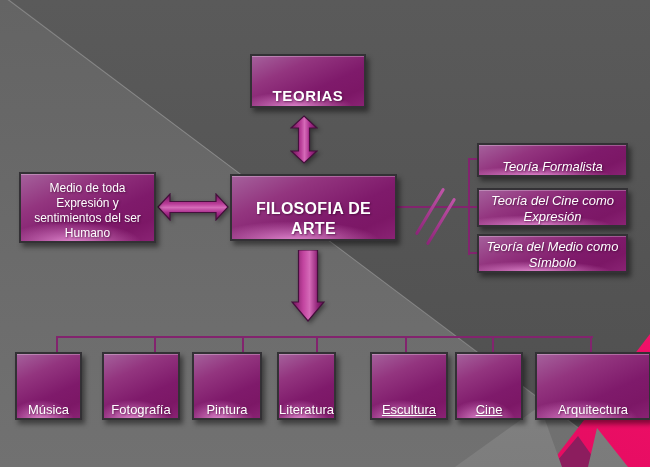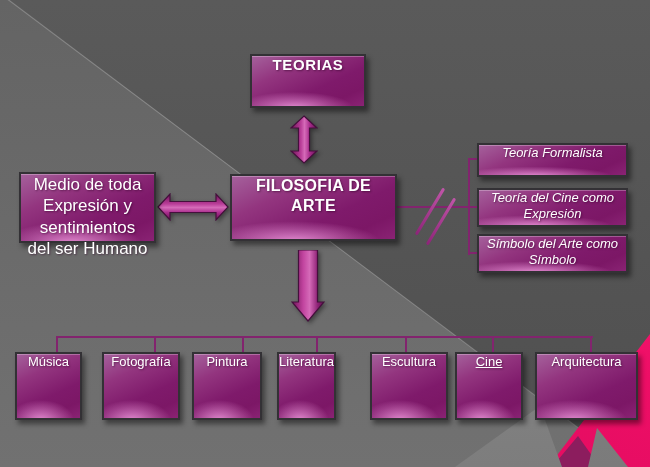--- a/index.html
+++ b/index.html
@@ -28,45 +28,45 @@
     clip-path:polygon(588px 467px,597px 428px,628px 467px);}
 
   
   .cline{position:absolute;background:#82246e;z-index:2;}
   .slash{position:absolute;width:54px;height:3px;border-radius:2px;z-index:2;
     background:linear-gradient(90deg,#8d2478,#c055a8);transform:rotate(-59deg);}
 
   .arrow{position:absolute;z-index:2;filter:drop-shadow(2px 2px 2px rgba(0,0,0,.4));}
 
   
-  .node{position:absolute;z-index:3;display:flex;align-items:flex-start;justify-content:center;
+  .node{position:absolute;z-index:3;display:flex;align-items:flex-end;justify-content:center;
     text-align:center;color:#fff;border:2px solid #333135;box-sizing:border-box;
     background:
       radial-gradient(85% 52% at 38% 104%, rgba(244,158,226,.85) 0%, rgba(244,158,226,0) 62%),
       linear-gradient(155deg,#a5619c 0%,#93357f 30%,#7f1a6b 62%,#7c1766 82%,#8a2374 100%);
     box-shadow:3px 4px 5px rgba(0,0,0,.45), inset 0 1px 0 rgba(255,255,255,.28);
     text-shadow:1px 1px 2px rgba(50,0,40,.55);}
   .node .lbl{display:block;padding:0 6px;line-height:1.25;}
 
   .n-teorias{left:250px;top:54px;width:116px;height:54px;font-size:15px;font-weight:600;letter-spacing:.6px;}
   .n-filosofia{left:230px;top:174px;width:167px;height:67px;font-size:16px;font-weight:700;letter-spacing:.3px;}
-  .n-medio{left:19px;top:172px;width:137px;height:71px;font-size:17px;}
+  .n-medio{left:19px;top:172px;width:137px;height:71px;font-size:12px;}
   .n-right{left:477px;width:151px;font-size:13px;font-style:italic;}
   .n-r1{top:143px;height:34px;}
   .n-r2{top:188px;height:39px;}
   .n-r3{top:234px;height:39px;}
   .n-bottom{top:352px;height:68px;font-size:13px;}
   .n-b0{left:15px;width:67px;}
   .n-b1{left:102px;width:78px;}
   .n-b1 .lbl{word-break:break-all;}
   .n-b2{left:192px;width:70px;}
   .n-b3{left:277px;width:59px;}
-  .n-b4{left:370px;width:78px;}
+  .n-b4{left:370px;width:78px;text-decoration:underline;}
   .n-b5{left:455px;width:68px;text-decoration:underline;}
-  .n-b6{left:535px;width:103px;}
+  .n-b6{left:535px;width:116px;}
 </style>
 </head>
 <body>
 
 <div id="stage">
 
   <div class="bg-base"></div>
   <div class="bg-facet"></div>
   <div class="bg-diagline"></div>
   <div class="corner-pink"></div>
@@ -142,21 +142,21 @@
     <span class="lbl">Medio de toda Expresión y sentimientos del ser Humano</span>
   </div>
 
   <div class="node n-right n-r1">
     <span class="lbl">Teoría Formalista</span>
   </div>
   <div class="node n-right n-r2">
     <span class="lbl">Teoría del Cine como Expresión</span>
   </div>
   <div class="node n-right n-r3">
-    <span class="lbl">Símbolo del Arte como Símbolo</span>
+    <span class="lbl">Teoría del Medio como Símbolo</span>
   </div>
 
   <div class="node n-bottom n-b0">
     <span class="lbl">Música</span>
   </div>
   <div class="node n-bottom n-b2">
     <span class="lbl">Pintura</span>
   </div>
   <div class="node n-bottom n-b1">
     <span class="lbl">Fotografía</span>

